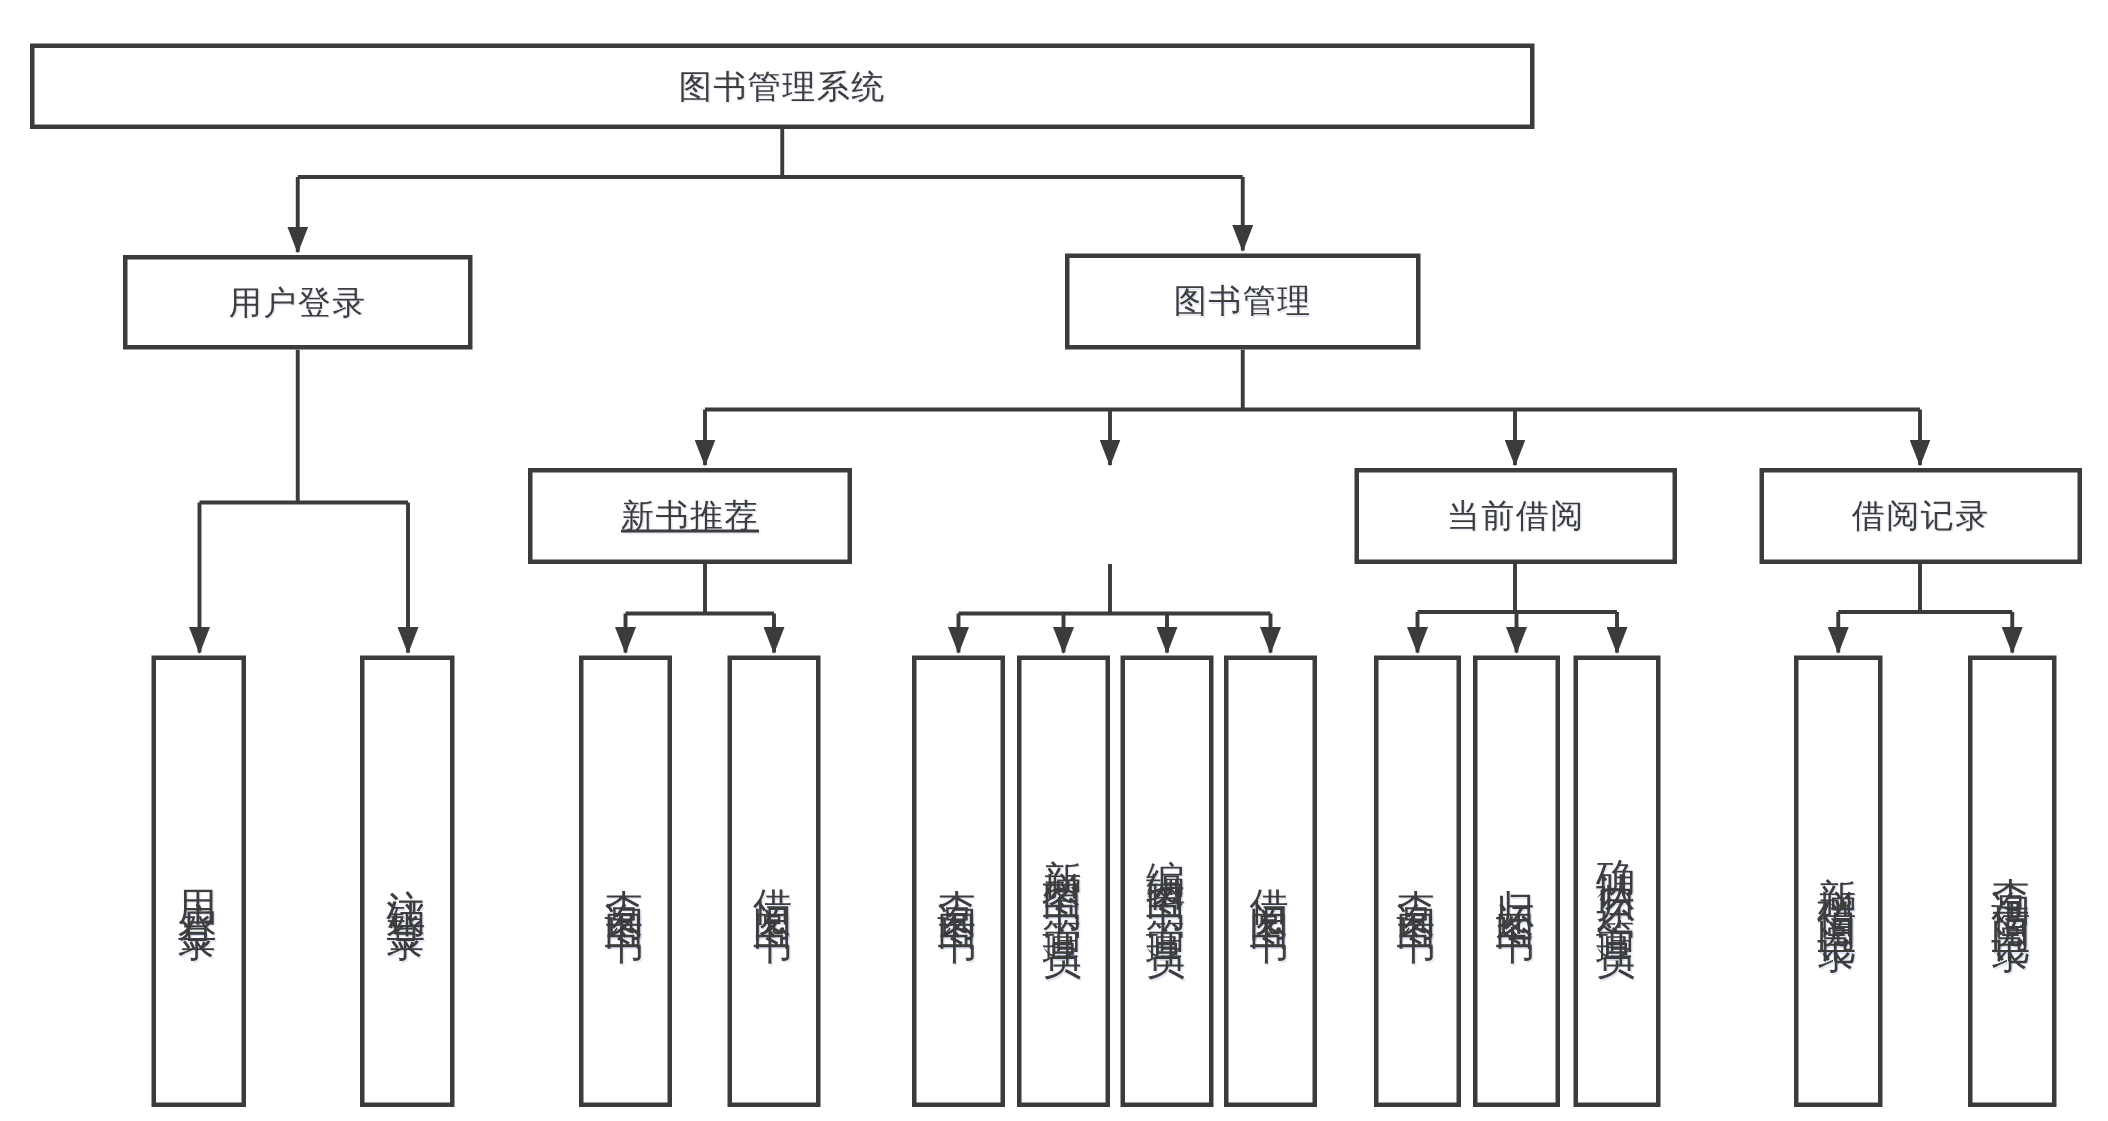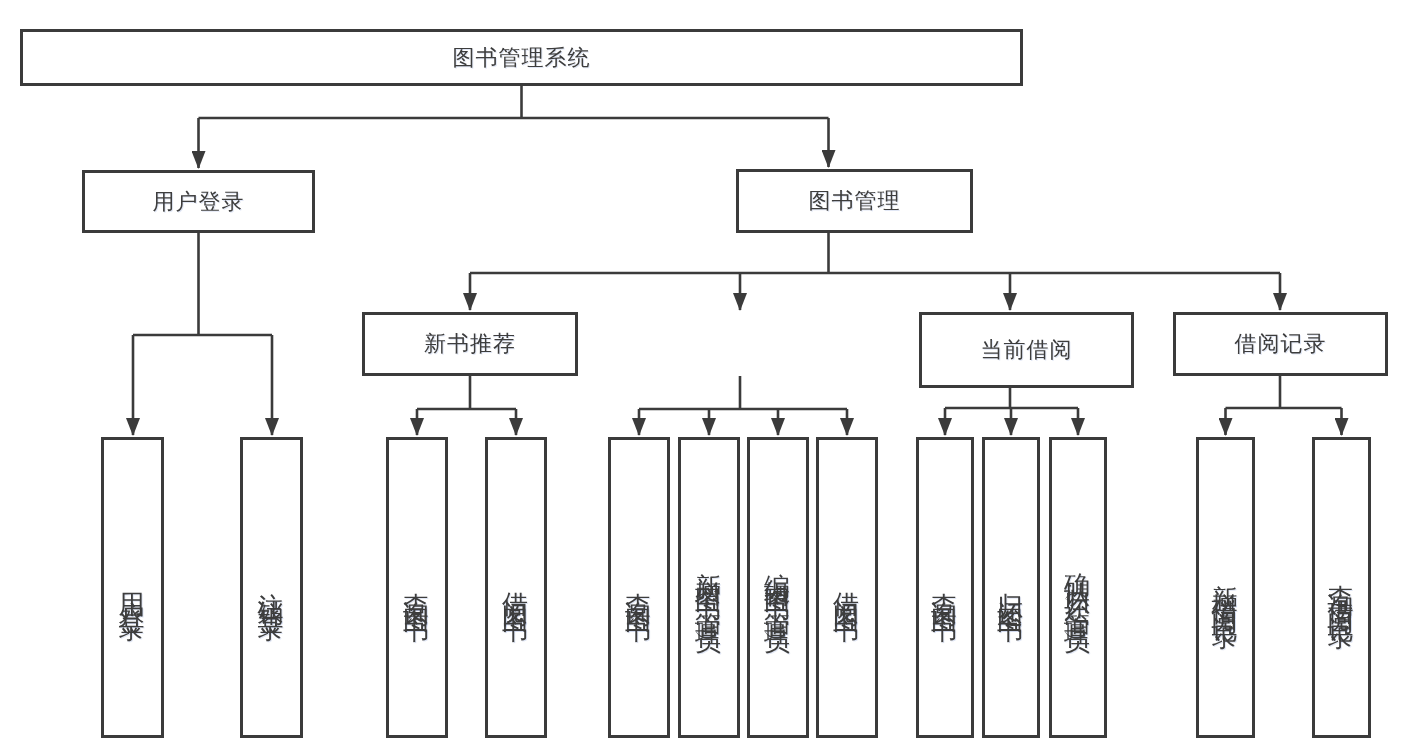--- a/index.html
+++ b/index.html
@@ -38,24 +38,24 @@
     writing-mode:vertical-rl;
     text-orientation:mixed;
     font-size:26px;
     letter-spacing:8px;
     color:var(--text);
     text-shadow:1px 1px 0 rgba(90,120,200,0.18);
   }
   
   #node-root          {left:20px;  top:13px;  width:1003px; height:57px;margin-top:16px;}
   #node-user-login    {left:82px;  top:170px; width:233px;  height:63px;}
-  #node-book-mgmt     {left:736px; top:169px; width:237px;  height:64px;text-align:right;}
-  #node-new-book-rec  {left:362px; top:312px; width:216px;  height:64px;}
+  #node-book-mgmt     {left:710px; top:169px; width:237px;  height:64px;text-align:right;}
+  #node-new-book-rec  {left:352px; top:312px; width:216px;  height:64px;text-decoration:underline;}
   #node-book-borrow   {left:632px; top:312px; width:216px;  height:64px;}
-  #node-current-borrow{left:903px; top:312px; width:215px;  height:76px;margin-left:16px;}
+  #node-current-borrow{left:903px; top:312px; width:215px;  height:64px;}
   #node-borrow-records{left:1173px;top:312px; width:215px;  height:64px;}
 
   #leaf-user-login    {left:101px; top:437px; width:63px; height:301px;}
   #leaf-logout        {left:240px; top:437px; width:63px; height:301px;}
   #leaf-query-book-1  {left:386px; top:437px; width:62px; height:301px;}
   #leaf-borrow-book-1 {left:485px; top:437px; width:62px; height:301px;}
   #leaf-query-book-2  {left:608px; top:437px; width:62px; height:301px;}
   #leaf-add-book      {left:678px; top:437px; width:62px; height:301px;}
   #leaf-edit-book     {left:747px; top:437px; width:62px; height:301px;}
   #leaf-borrow-book-2 {left:816px; top:437px; width:62px; height:301px;}

